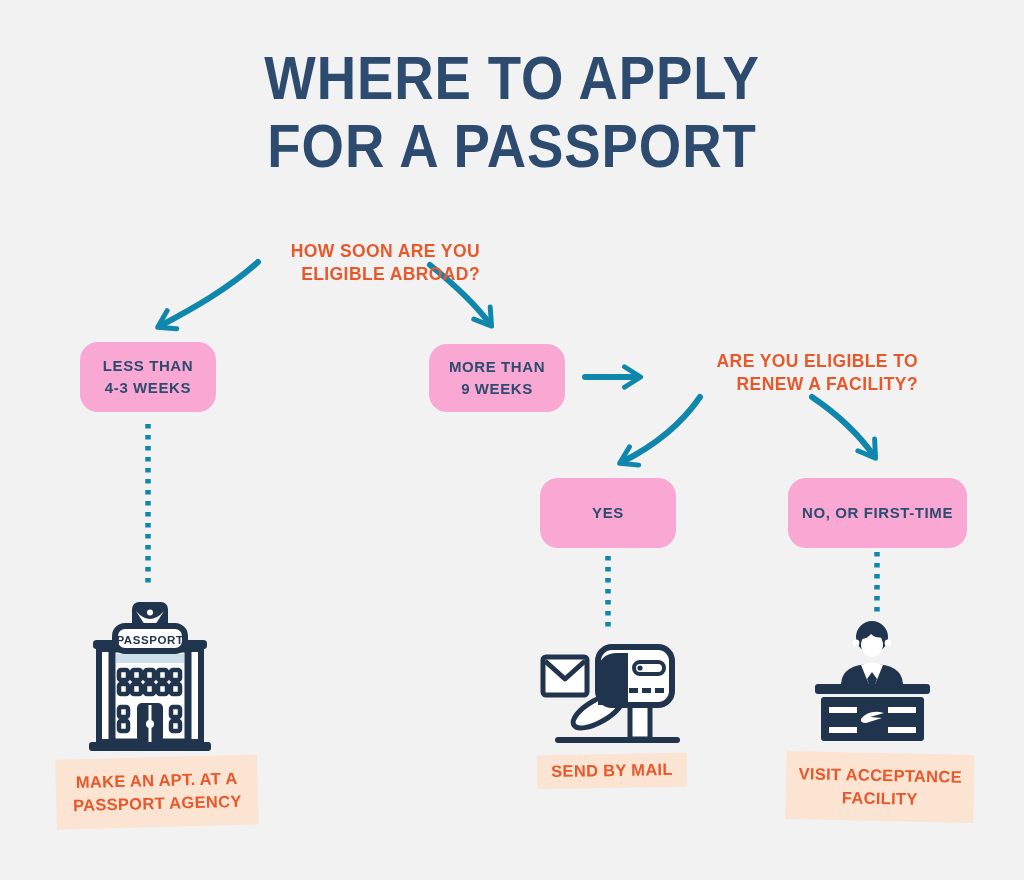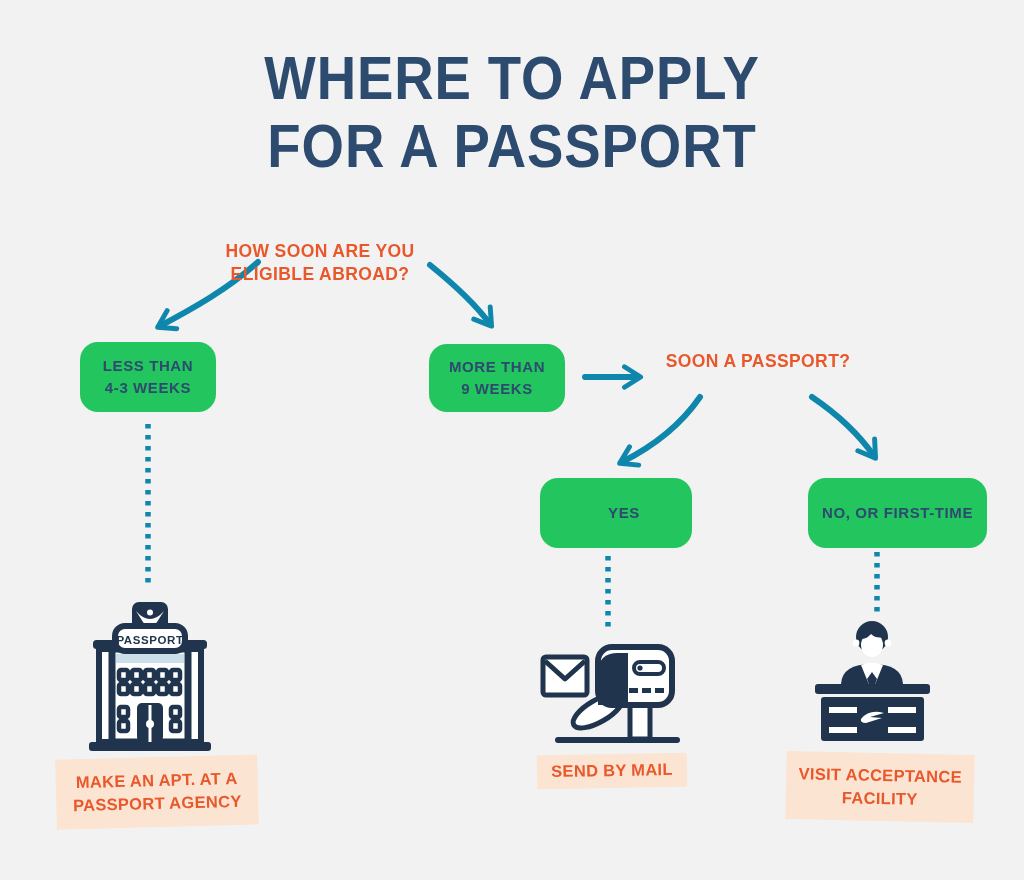--- a/index.html
+++ b/index.html
@@ -12,35 +12,35 @@
   
   .title{
     left:0;top:44px;width:1024px;text-align:center;
     color:#2d4b6e;font-weight:800;font-size:62px;line-height:1.1;
     letter-spacing:1px;transform:scaleX(0.88);transform-origin:center top;
     z-index:2;
   }
   
   .question{
     color:#e9582b;font-weight:700;font-size:17.5px;line-height:1.3;
-    letter-spacing:.4px;text-align:center;z-index:2;
+    letter-spacing:.4px;text-align:right;z-index:2;
   }
   .q1{left:160px;top:240px;width:320px;}
   .q2{left:598px;top:350px;width:320px;}
   
   .node{
-    background:#22c55e;border-radius:18px;
+    background:#f9a8d4;border-radius:18px;
     display:flex;align-items:center;justify-content:center;text-align:center;
     color:#2d4b6e;font-weight:600;font-size:15px;line-height:1.45;
     letter-spacing:.6px;z-index:2;
   }
   .n1{left:80px;top:342px;width:136px;height:70px;}
   .n2{left:429px;top:344px;width:136px;height:68px;}
-  .n3{left:540px;top:478px;width:136px;height:70px;padding-left:16px;}
-  .n4{left:788px;top:478px;width:179px;height:70px;margin-left:20px;}
+  .n3{left:540px;top:478px;width:136px;height:70px;}
+  .n4{left:788px;top:478px;width:179px;height:70px;}
   
   .outcome{
     background:#fce4d3;color:#e9582b;font-weight:700;font-size:16.5px;
     line-height:1.4;letter-spacing:.3px;text-align:center;
     display:flex;align-items:center;justify-content:center;z-index:2;
   }
   .o1{left:56px;top:757px;width:202px;height:70px;transform:rotate(-1.5deg);}
   .o2{left:537px;top:754px;width:150px;height:34px;transform:rotate(-1deg);}
   .o3{left:786px;top:753px;width:188px;height:68px;transform:rotate(1.2deg);}
   svg{display:block;}
@@ -73,21 +73,22 @@
     <path d="M608 556 V 632"></path>
     <path d="M877 552 V 618"></path>
   </g>
 </svg>
 
 <div class="abs question q1">
   <div>HOW SOON ARE YOU</div>
   <div>ELIGIBLE ABROAD?</div>
 </div>
 <div class="abs question q2">
-  <div>SOON A PASSPORT?</div>
+  <div>ARE YOU ELIGIBLE TO</div>
+  <div>RENEW A FACILITY?</div>
 </div>
 
 <div class="abs node n1">
   <div>
     <div>LESS THAN</div>
     <div>4-3 WEEKS</div>
   </div>
 </div>
 <div class="abs node n2">
   <div>

